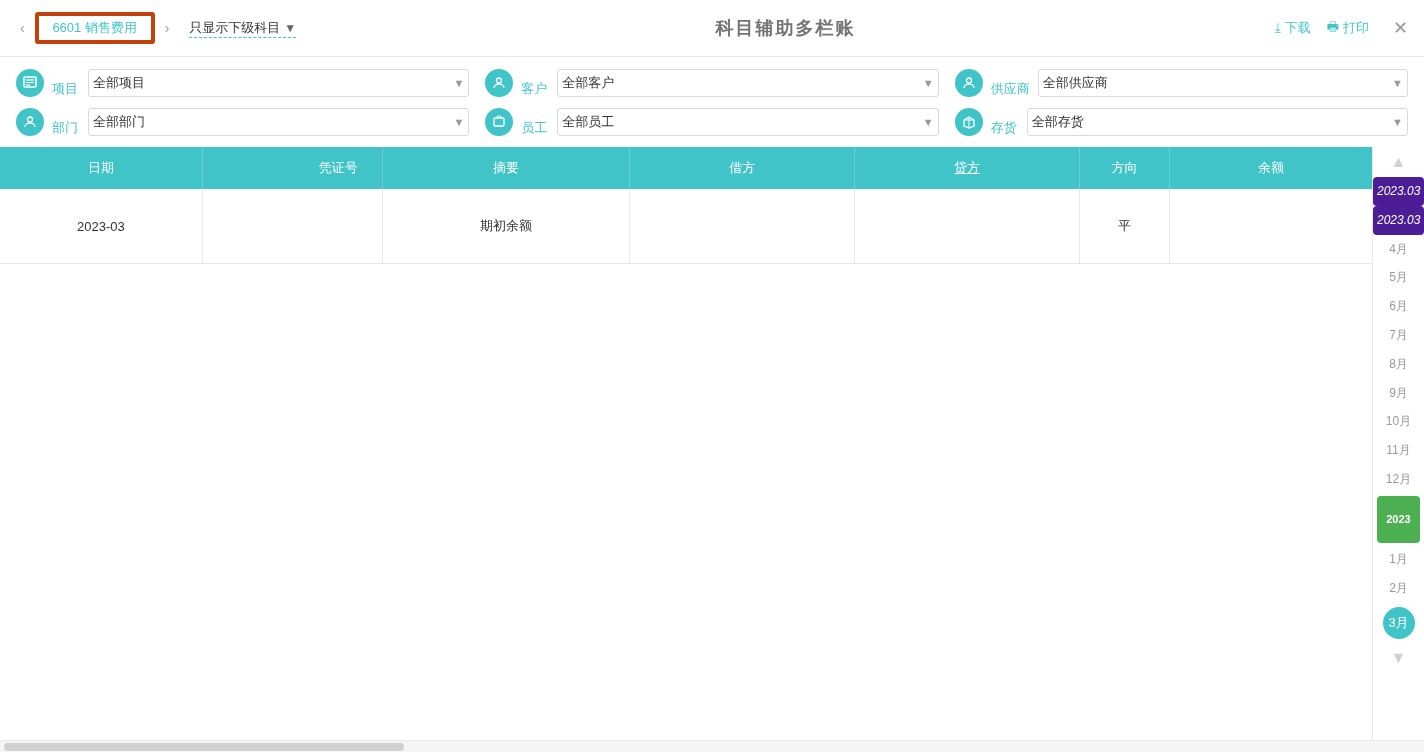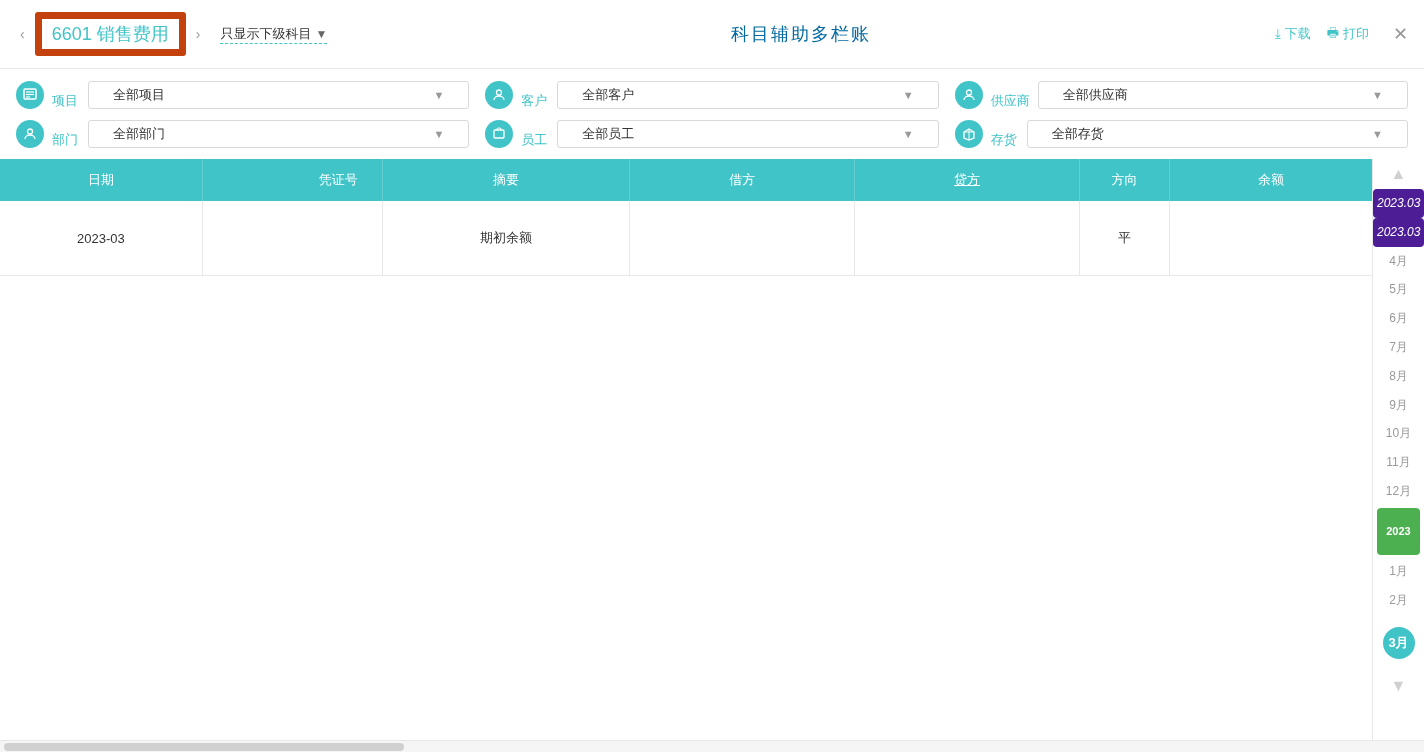--- a/index.html
+++ b/index.html
@@ -4,35 +4,35 @@
   <style>
     * { box-sizing: border-box; margin: 0; padding: 0; }
     body { font-family: "Microsoft YaHei", "PingFang SC", Arial, sans-serif; font-size: 13px; background: #fff; width: 1424px; height: 752px; overflow: hidden; }
 
     .main-container { width: 1424px; height: 752px; background: #fff; position: relative; display: flex; flex-direction: column; }
 
     
     .header-bar { display: flex; align-items: center; padding: 12px 16px; border-bottom: 1px solid #e8e8e8; background: #fff; }
     .account-nav { display: flex; align-items: center; gap: 6px; }
     .nav-arrow { color: #999; cursor: pointer; font-size: 14px; padding: 2px 4px; }
-    .account-code-box { border: 7px solid #c2410c; border-radius: 3px; padding: 3px 10px; color: #40c4c8; font-size: 18px; min-width: 120px; text-align: center; }
+    .account-code-box { border: 4px solid #c2410c; border-radius: 3px; padding: 3px 10px; color: #40c4c8; font-size: 13px; min-width: 120px; text-align: center; }
     .show-sub { display: flex; align-items: center; gap: 4px; margin-left: 16px; border-bottom: 1px dashed #40c4c8; color: #333; cursor: pointer; }
     .show-sub-arrow { color: #666; font-size: 12px; }
-    .page-title { flex: 1; text-align: center; font-size: 18px; font-weight: normal; color: #0369a1; letter-spacing: 2px; }
+    .page-title { flex: 1; text-align: center; font-size: 18px; font-weight: bold; color: #737373; letter-spacing: 2px; }
     .header-actions { display: flex; align-items: center; gap: 16px; }
     .action-btn { display: flex; align-items: center; gap: 4px; color: #40c4c8; cursor: pointer; font-size: 13px; }
     .close-btn { color: #999; cursor: pointer; font-size: 18px; margin-left: 8px; }
 
     
     .filter-bar { padding: 10px 16px; background: #fff; display: flex; flex-direction: column; gap: 8px; }
     .filter-row { display: flex; align-items: center; gap: 16px; }
     .filter-item { display: flex; align-items: center; gap: 8px; flex: 1; }
     .filter-icon { width: 28px; height: 28px; border-radius: 50%; background: #40c4c8; display: flex; align-items: center; justify-content: center; color: #fff; font-size: 13px; flex-shrink: 0; }
     .filter-label { color: #40c4c8; font-size: 13px; min-width: 28px; white-space: nowrap; margin-top: 13px; }
-    .filter-select { flex: 1; border: 1px solid #d9d9d9; border-radius: 3px; padding: 4px 24px; display: flex; align-items: center; justify-content: space-between; cursor: pointer; background: #fff; font-size: 13px; color: #333; min-width: 160px; }
+    .filter-select { flex: 1; border: 1px solid #d9d9d9; border-radius: 3px; padding: 4px 4px; display: flex; align-items: center; justify-content: space-between; cursor: pointer; background: #fff; font-size: 13px; color: #333; min-width: 160px; }
     .filter-select-arrow { color: #999; font-size: 11px; }
 
     
     .table-wrapper { flex: 1; overflow: hidden; position: relative; display: flex; }
     .table-main { flex: 1; overflow: auto; }
     table { width: 100%; border-collapse: collapse; }
     thead tr { background: #40c4c8; }
     thead th { color: #fff; padding: 12px 24px; text-align: center; font-size: 13px; font-weight: normal; border-right: 1px solid rgba(255,255,255,0.2); }
     thead th:last-child { border-right: none; }
     tbody tr { border-bottom: 1px solid #e8e8e8; }
@@ -45,21 +45,21 @@
     .col-credit { width: 200px; text-decoration: underline; }
     .col-direction { width: 80px; }
     .col-balance { width: 180px; }
 
     
     .right-sidebar { width: 52px; background: #fff; border-left: 1px solid #e8e8e8; display: flex; flex-direction: column; align-items: center; padding: 0; overflow-y: auto; }
     .sidebar-arrow { color: #d0d0d0; font-size: 16px; cursor: pointer; padding: 6px; width: 100%; text-align: center; }
     .sidebar-item { font-size: 12px; color: #999; cursor: pointer; padding: 6px 4px; text-align: center; width: 100%; line-height: 1.4; }
     .sidebar-item.active { background: #4c1d95; color: #fff; border-radius: 4px; font-style: italic; }
     .sidebar-item.year-badge { background: #4caf50; color: #fff; border-radius: 4px; font-weight: bold; font-size: 11px; padding: 16px 2px; margin: 2px 4px; width: calc(100% - 8px); }
-    .sidebar-item.active-month { background: #40c4c8; color: #fff; border-radius: 50%; width: 32px; height: 32px; display: flex; align-items: center; justify-content: center; margin: 10px auto; font-size: 13px; font-weight: bold; }
+    .sidebar-item.active-month { background: #40c4c8; color: #fff; border-radius: 50%; width: 32px; height: 32px; display: flex; align-items: center; justify-content: center; margin: 2px auto; font-size: 13px; font-weight: normal; }
 
     
     .bottom-scroll { height: 12px; background: #f5f5f5; border-top: 1px solid #e8e8e8; display: flex; align-items: center; padding: 0 4px; }
     .scroll-thumb { width: 400px; height: 8px; background: #d0d0d0; border-radius: 4px; }
   </style>
 </head>
 <body>
 
 <div class="main-container">
 

